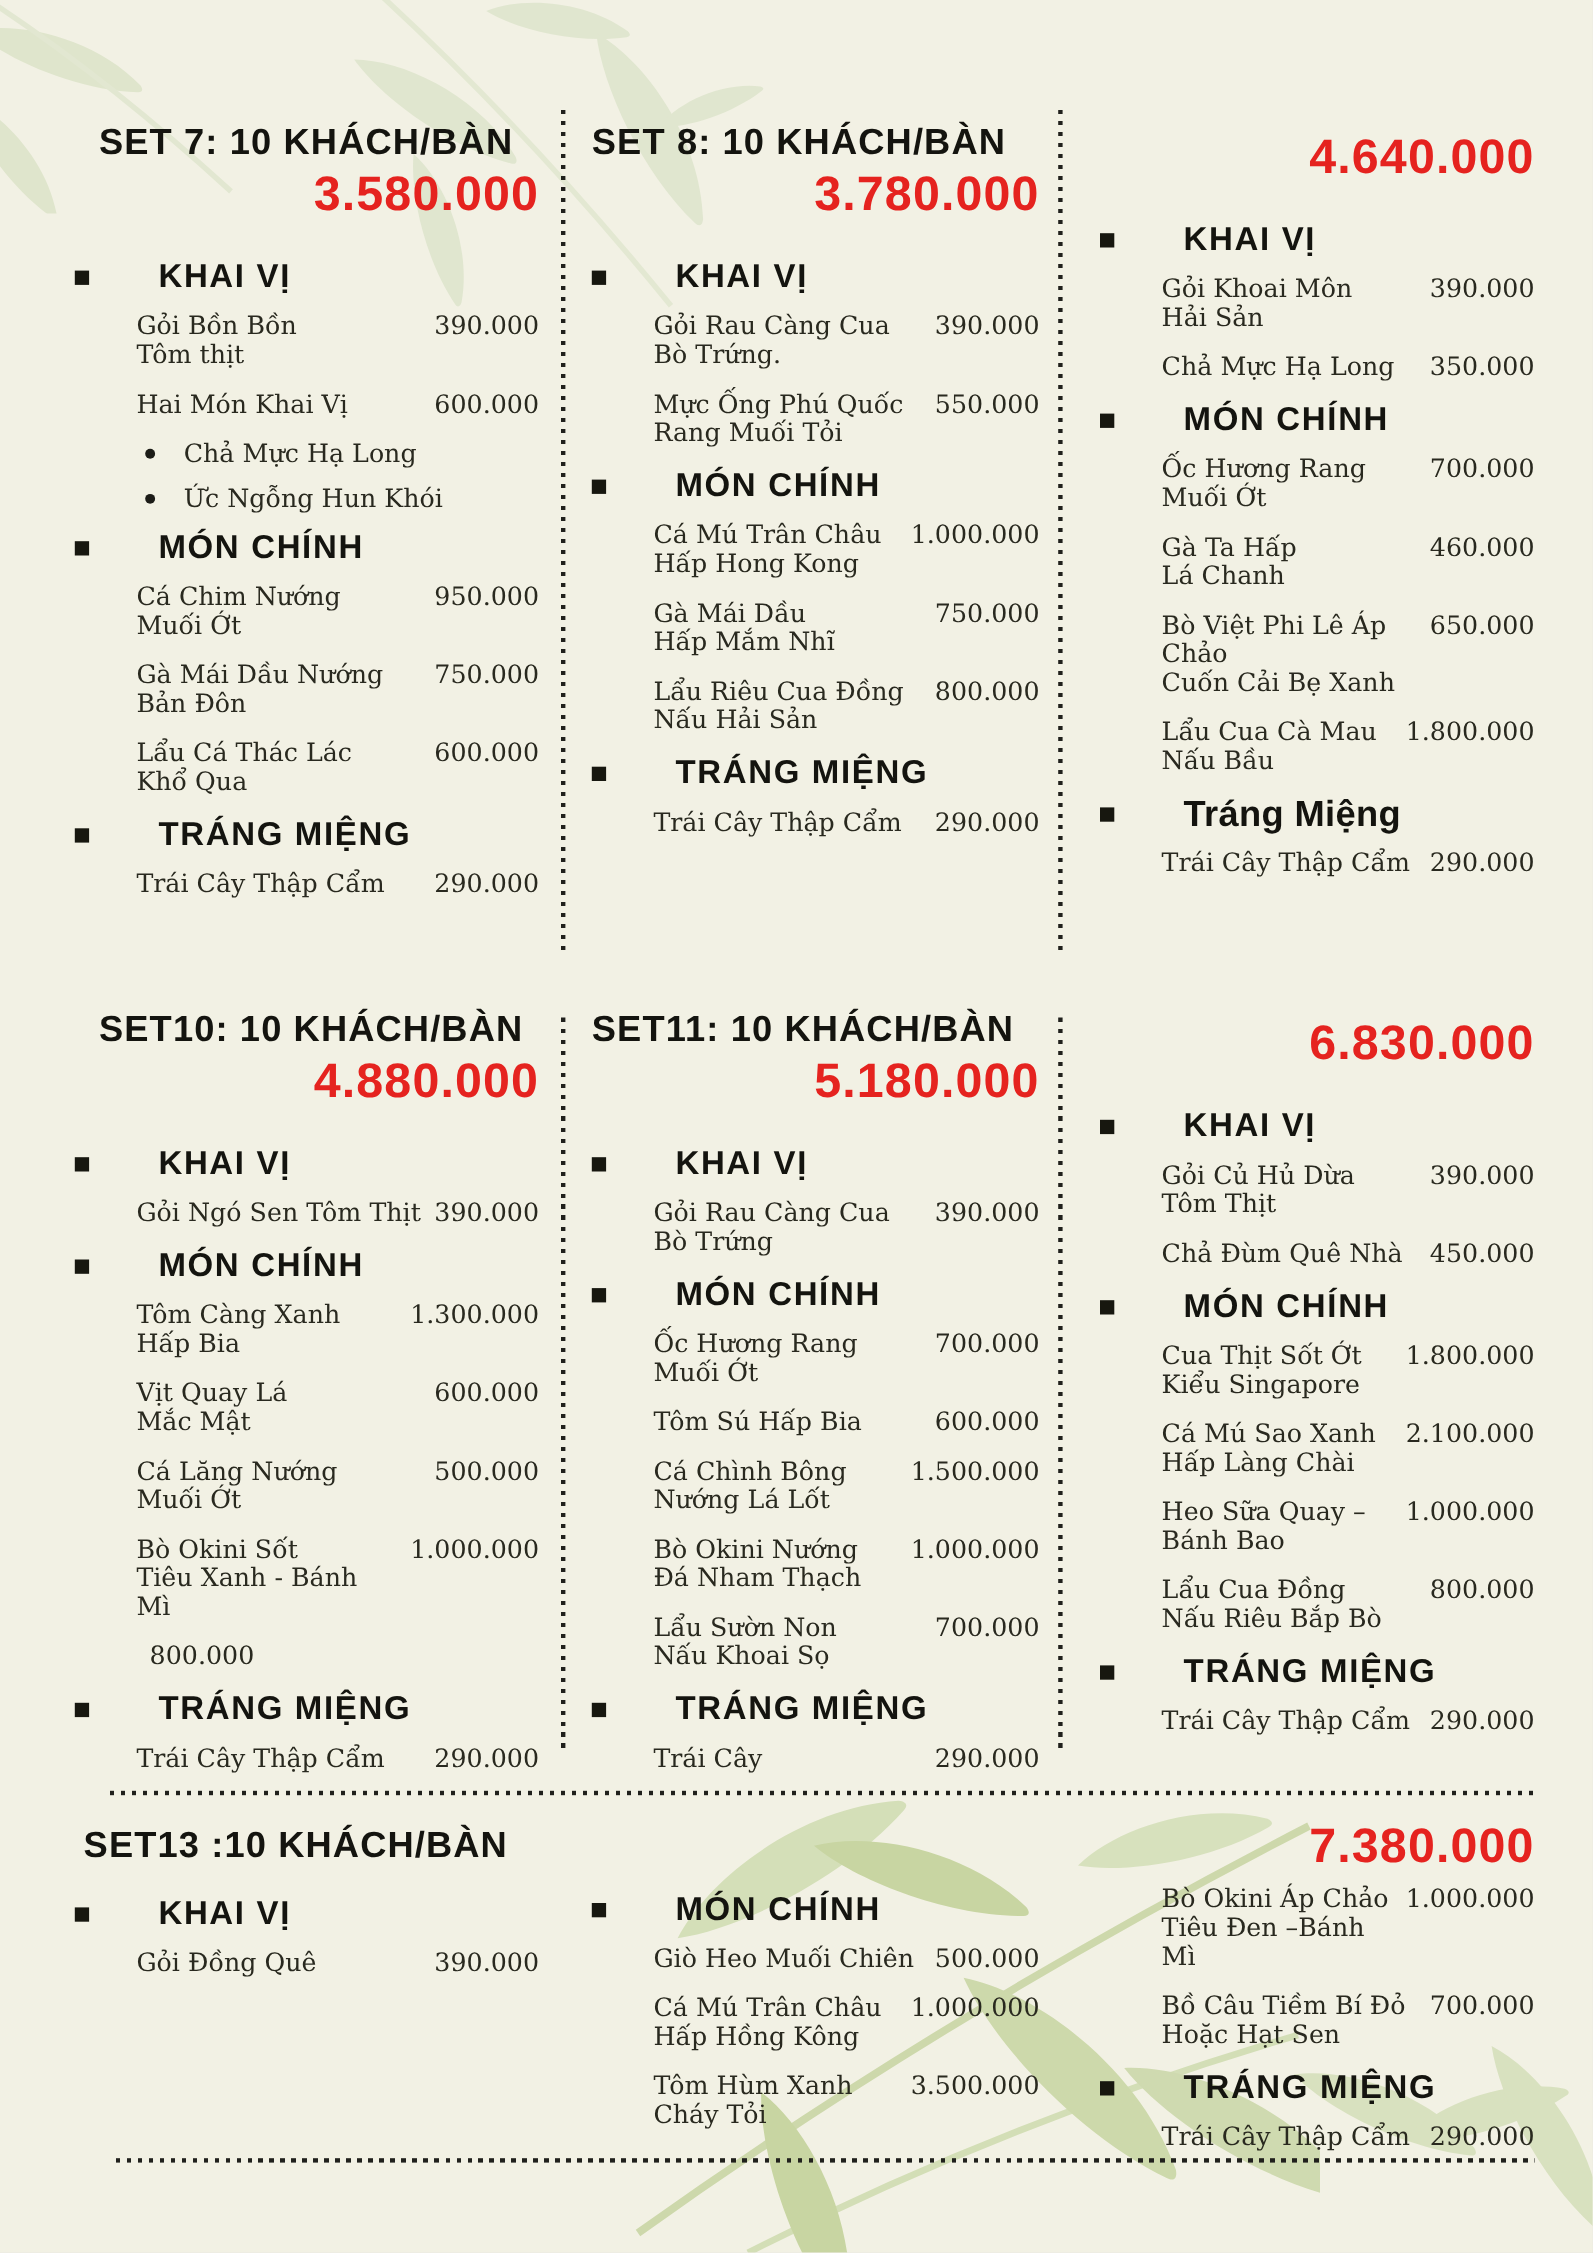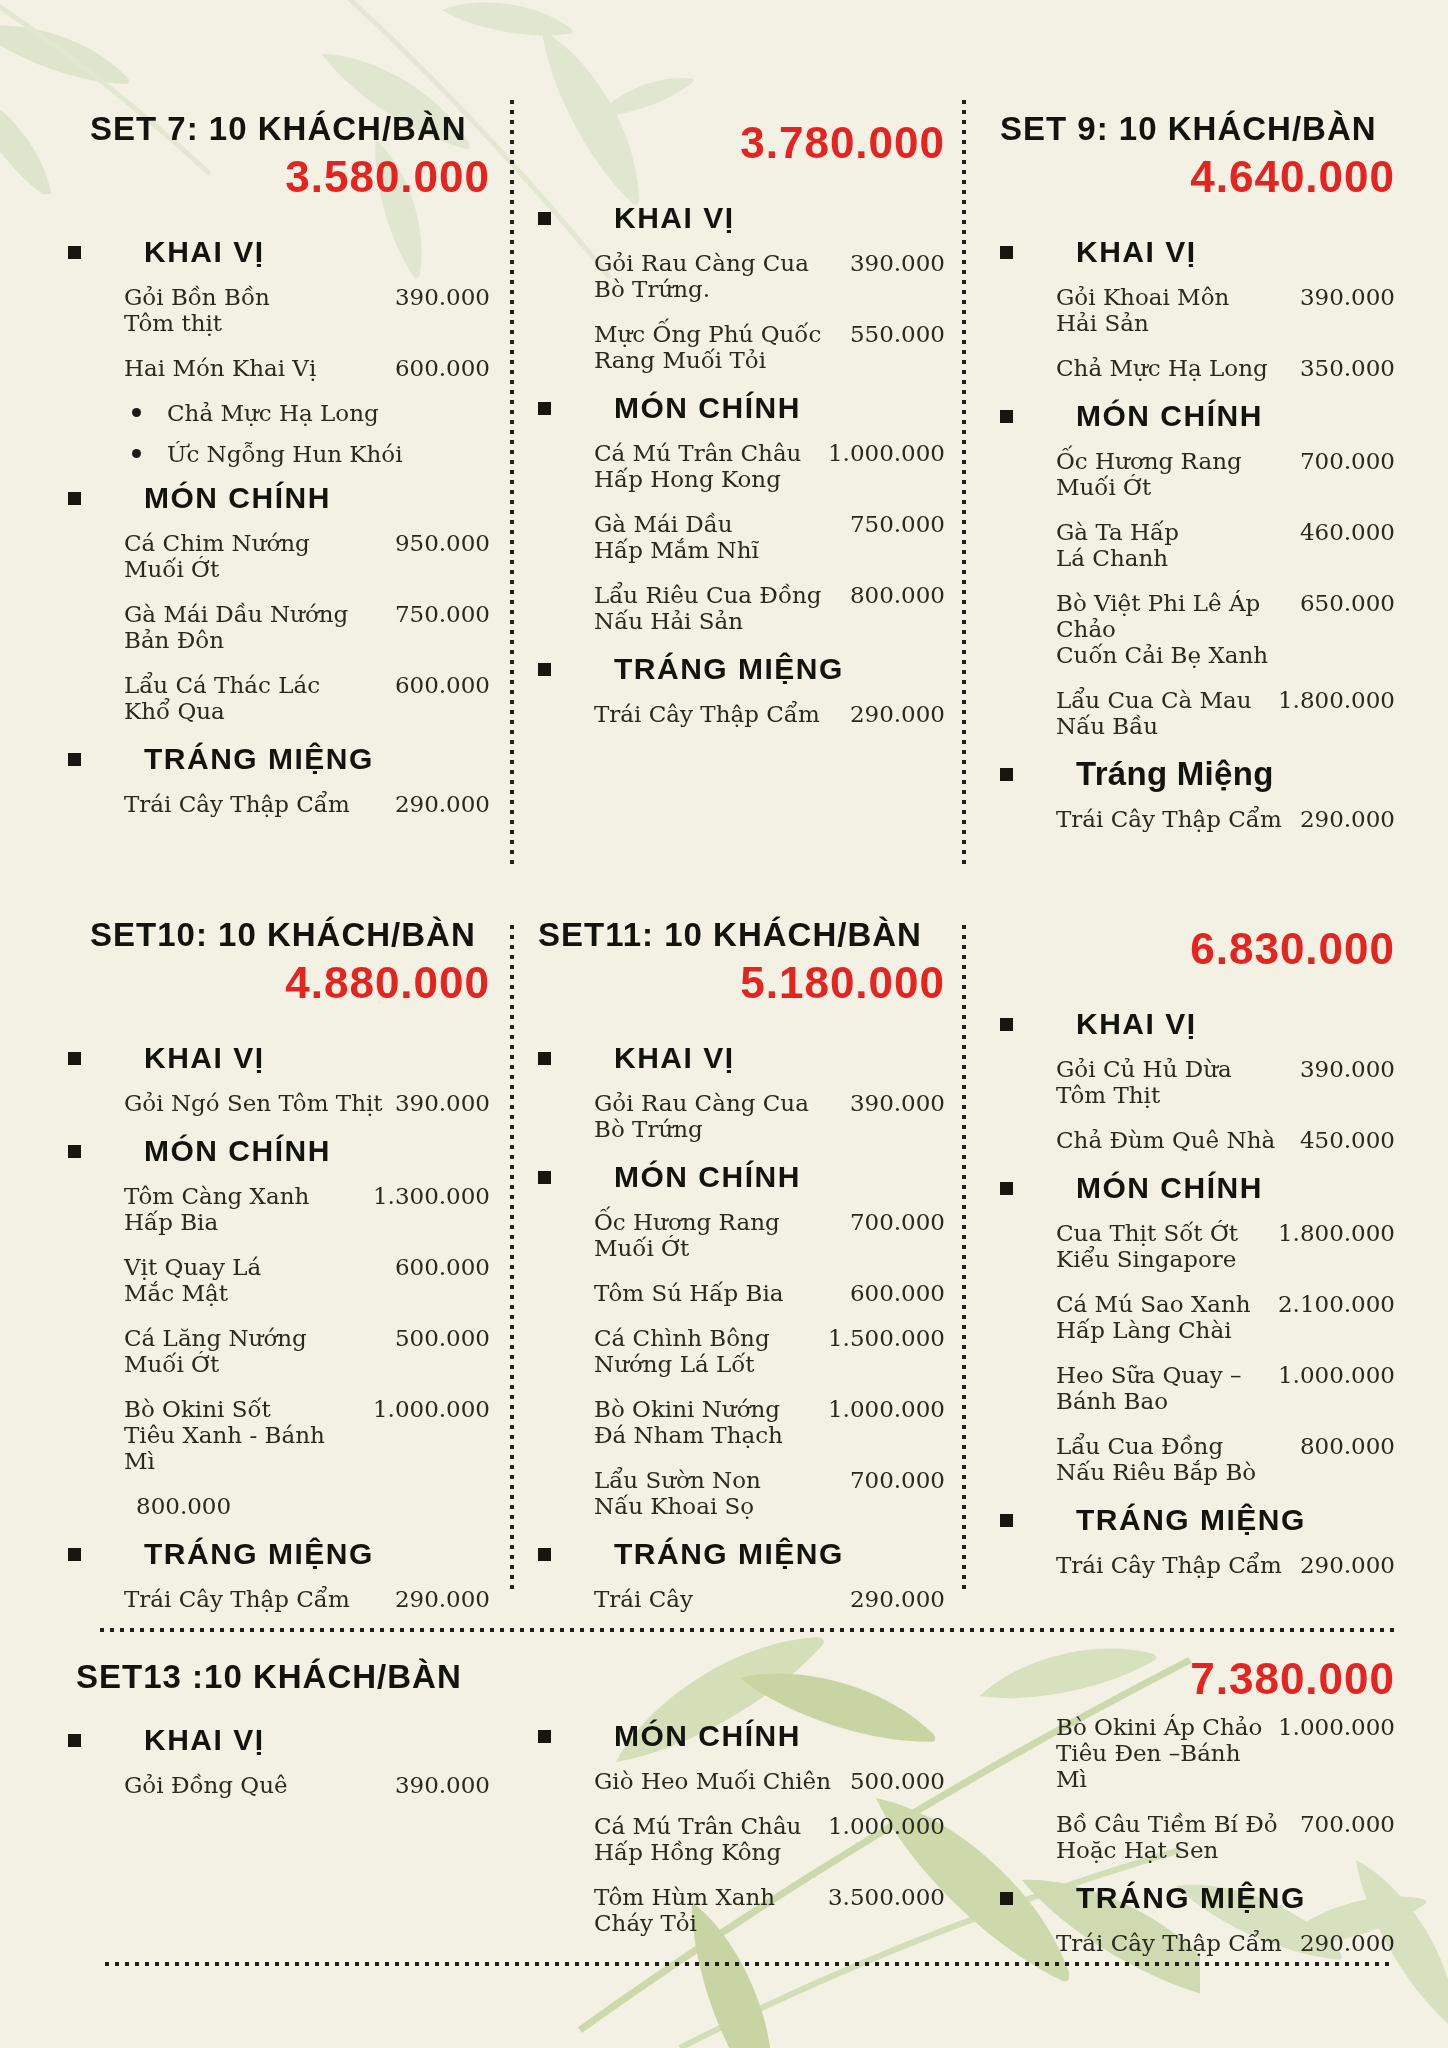--- a/index.html
+++ b/index.html
@@ -167,20 +167,21 @@
           </div>
           <div class="items">
             <div class="item">
               <div class="item-name"><span>Trái Cây Thập Cẩm</span></div>
               <div class="item-price">290.000</div>
             </div>
           </div>
         </div>
       </div>
       <div class="cell c2">
+        <div class="set-title">SET 8: 10 KHÁCH/BÀN</div>
         <div class="set-price">3.780.000</div>
         <div class="section first">
           <div class="sec-head">
             <span class="sq"></span>
             <span class="sec-title">KHAI VỊ</span>
           </div>
           <div class="items">
             <div class="item">
               <div class="item-name"><span>Gỏi Rau Càng Cua</span><br><span>Bò Trứng.</span></div>
               <div class="item-price">390.000</div>
@@ -218,21 +219,20 @@
           </div>
           <div class="items">
             <div class="item">
               <div class="item-name"><span>Trái Cây Thập Cẩm</span></div>
               <div class="item-price">290.000</div>
             </div>
           </div>
         </div>
       </div>
       <div class="cell c3">
-        <div class="set-title">SET 9: 10 KHÁCH/BÀN</div>
         <div class="set-price">4.640.000</div>
         <div class="section first">
           <div class="sec-head">
             <span class="sq"></span>
             <span class="sec-title">KHAI VỊ</span>
           </div>
           <div class="items">
             <div class="item">
               <div class="item-name"><span>Gỏi Khoai Môn</span><br><span>Hải Sản</span></div>
               <div class="item-price">390.000</div>

